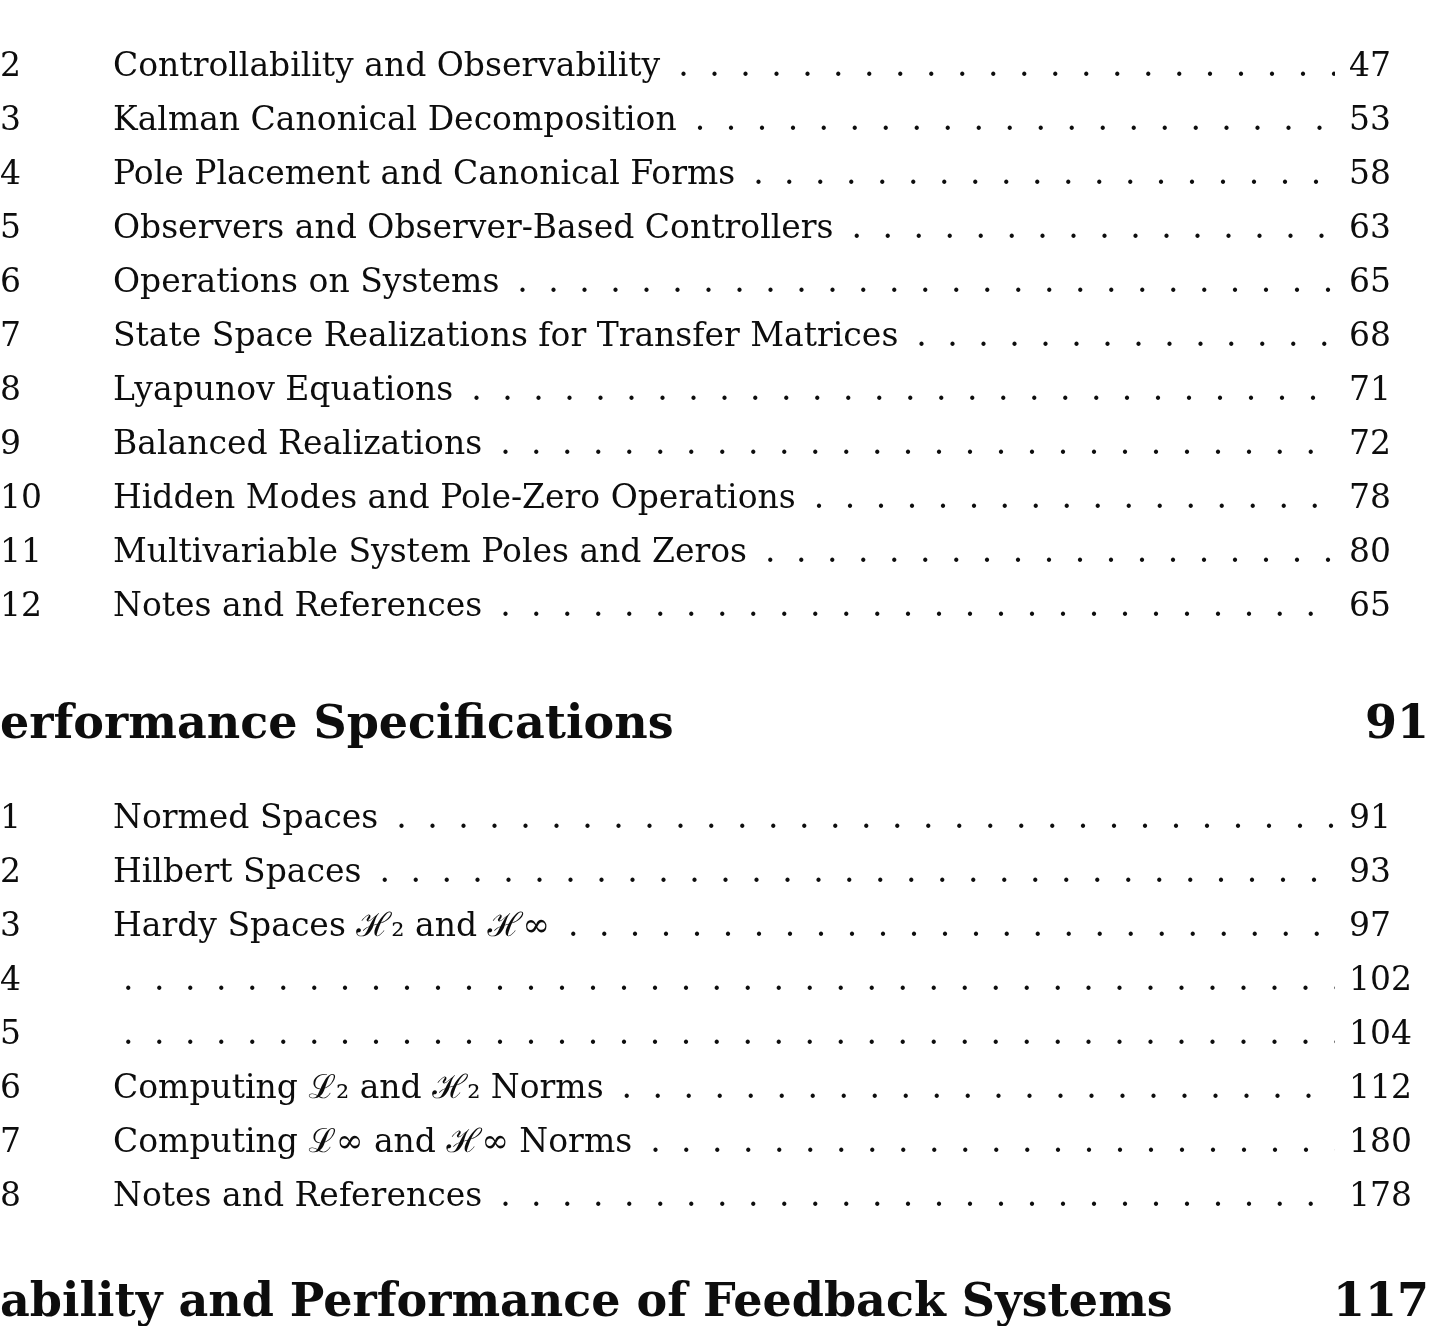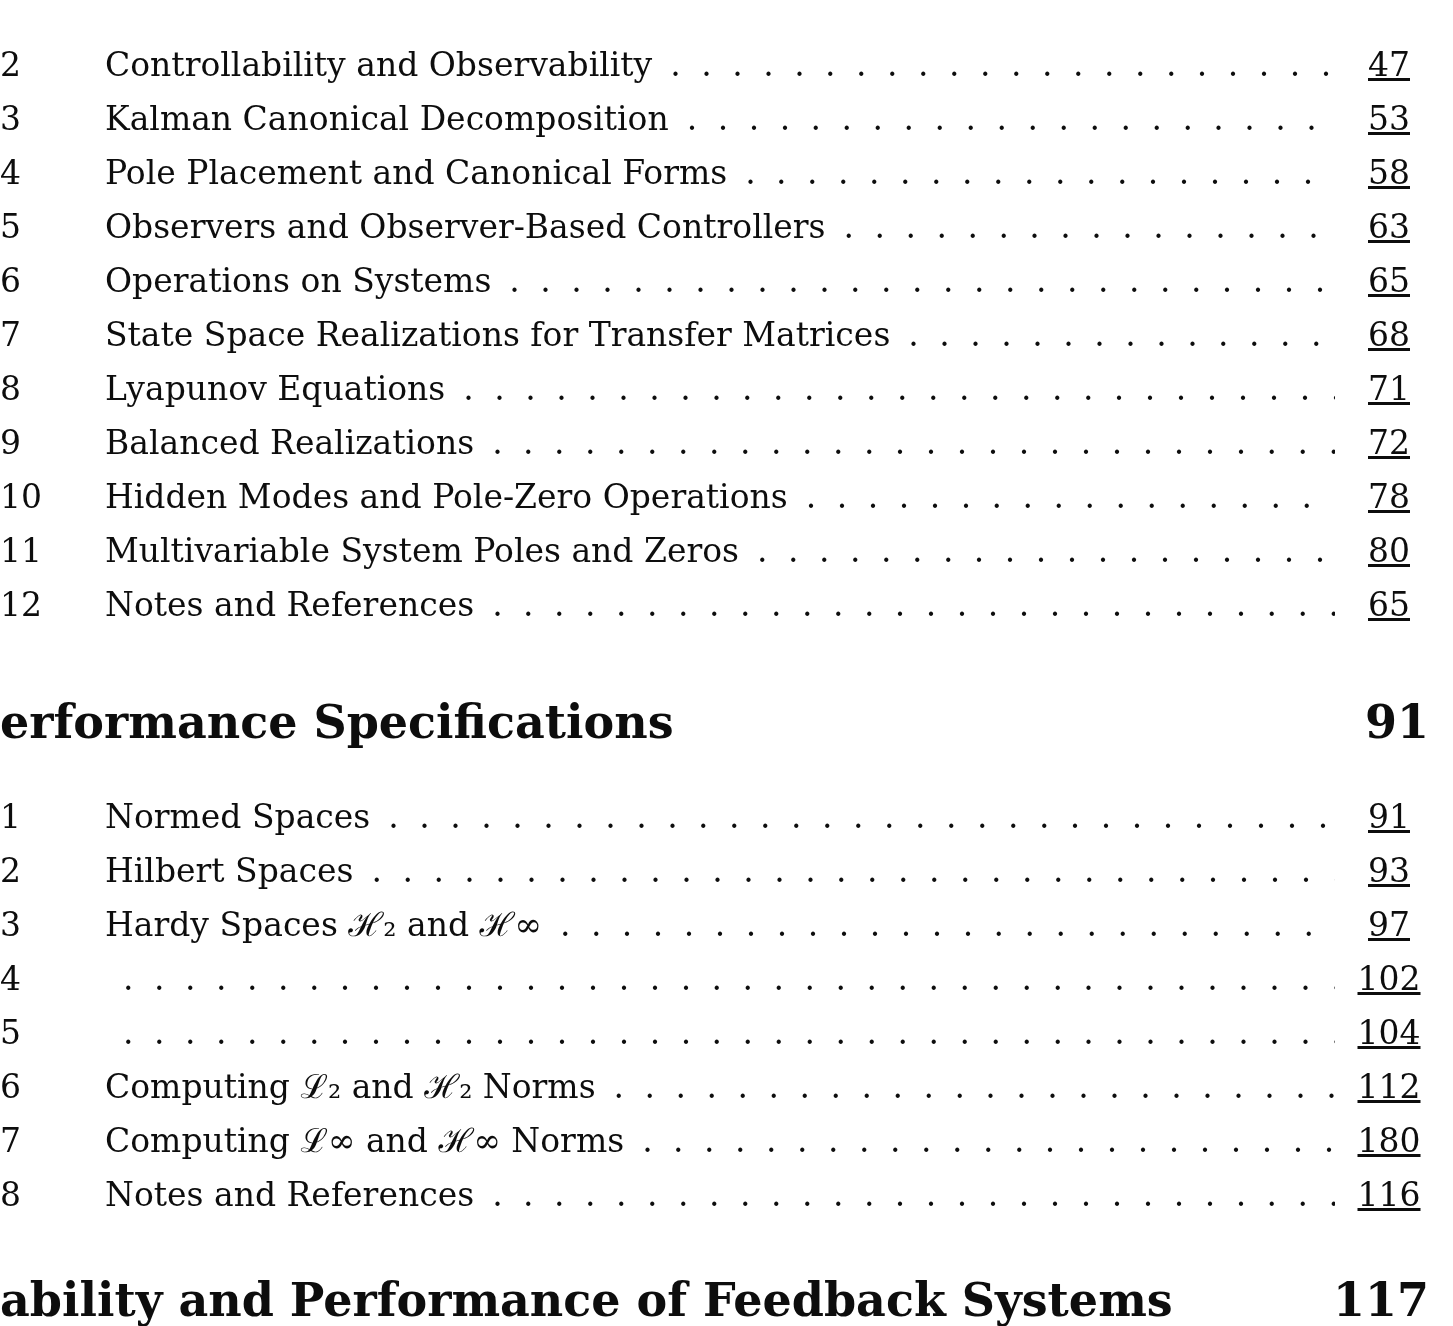--- a/index.html
+++ b/index.html
@@ -36,34 +36,34 @@
     font-size: 33px;
     white-space: nowrap;
   }
   .num {
     flex: 0 0 105px;
     overflow: hidden;
   }
   .title {
     flex: 0 0 auto;
     white-space: nowrap;
+    margin-left: 8px;
   }
   .leader {
     flex: 1 1 auto;
     overflow: hidden;
     white-space: nowrap;
     text-align: right;
     margin-left: 18px;
     margin-right: 14px;
     word-spacing: 10px;
   }
   .pagenum {
     flex: 0 0 80px;
-    text-align: center;
-    text-decoration: underline;
+    text-align: left;
   }
   
   .chapter-heading {
     display: flex;
     align-items: baseline;
     font-weight: bold;
     font-size: 46px;
     line-height: 56px;
     white-space: nowrap;
   }
@@ -223,21 +223,21 @@
         <span class="num">7</span>
         <span class="title">Computing ℒ∞ and ℋ∞ Norms</span>
         <span class="leader">. . . . . . . . . . . . . . . . . . . . . . . . . . . . . . . . . . . . . . . . . . . . . . . . . . . . . . . . . .</span>
         <span class="pagenum">180</span>
       </div>
 
       <div class="toc-row">
         <span class="num">8</span>
         <span class="title">Notes and References</span>
         <span class="leader">. . . . . . . . . . . . . . . . . . . . . . . . . . . . . . . . . . . . . . . . . . . . . . . . . . . . . . . . . .</span>
-        <span class="pagenum">116</span>
+        <span class="pagenum">178</span>
       </div>
 
     </div>
 
     <div class="chapter-heading heading-bottom">
       <span class="chapter-title">ability and Performance of Feedback Systems</span>
       <span class="chapter-page">117</span>
     </div>
 
   </div>

